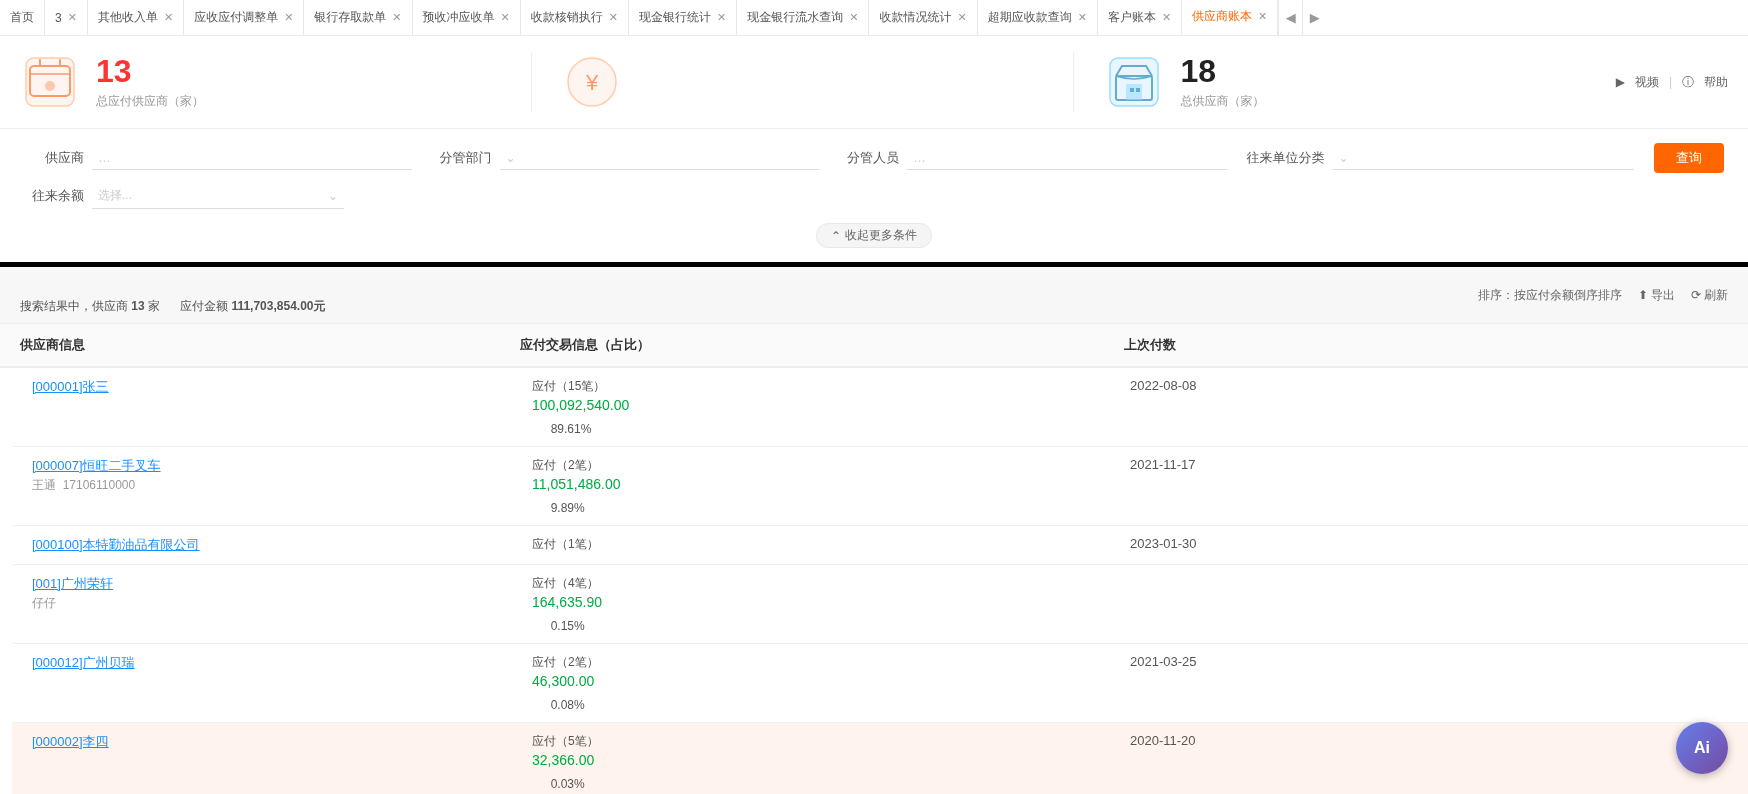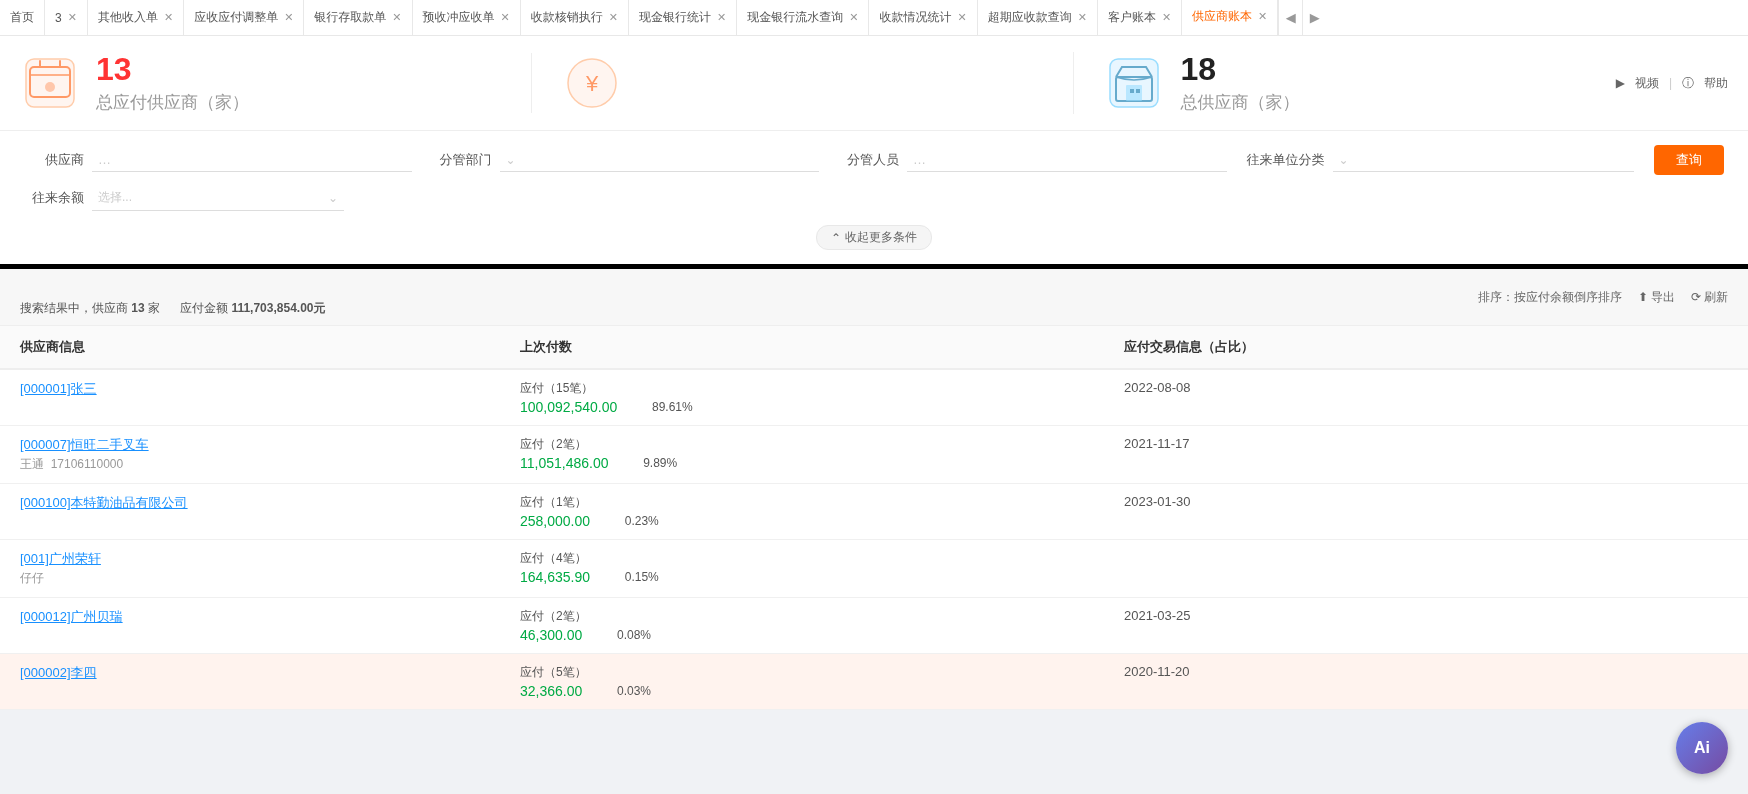--- a/index.html
+++ b/index.html
@@ -13,21 +13,21 @@
     .nav-arrow { display: flex; align-items: center; justify-content: center; width: 24px; height: 36px; border-left: 1px solid #e8e8e8; cursor: pointer; color: #999; flex-shrink: 0; }
 
     
     .summary-bar { display: flex; align-items: center; background: #fff; padding: 16px 20px; border-bottom: 1px solid #eee; gap: 0; }
     .summary-item { display: flex; align-items: center; flex: 1; gap: 16px; padding-right: 20px; }
     .summary-item + .summary-item { border-left: 1px solid #eee; padding-left: 30px; }
     .summary-icon { width: 60px; height: 60px; display: flex; align-items: center; justify-content: center; }
     .summary-icon svg { width: 52px; height: 52px; }
     .summary-text { display: flex; flex-direction: column; }
     .summary-num { font-size: 32px; font-weight: bold; color: #ff3333; line-height: 1.1; }
-    .summary-label { font-size: 17px; color: #999; margin-top: 4px; }
+    .summary-label { font-size: 12px; color: #999; margin-top: 4px; }
     .top-right-links { display: flex; align-items: center; gap: 10px; font-size: 12px; color: #666; margin-left: auto; }
     .top-right-links span { cursor: pointer; }
     .divider-v { color: #ccc; }
 
     
     .filter-section { background: #fff; padding: 14px 24px 10px; border-bottom: 5px solid #000000; }
     .filter-row { display: flex; align-items: center; gap: 20px; margin-bottom: 10px; }
     .filter-item { display: flex; align-items: center; gap: 8px; flex: 1; }
     .filter-label { font-size: 13px; color: #555; white-space: nowrap; min-width: 60px; text-align: right; }
     .filter-input { flex: 1; border: none; border-bottom: 1px solid #ddd; padding: 4px 6px; font-size: 13px; color: #333; outline: none; background: transparent; }
@@ -41,29 +41,29 @@
     
     .result-bar { display: flex; align-items: center; justify-content: space-between; background: #f7f7f7; padding: 8px 20px; border-bottom: 1px solid #eee; font-size: 12px; color: #555; }
     .result-left { display: flex; gap: 20px; margin-top: 23px; }
     .result-actions { display: flex; align-items: center; gap: 16px; color: #666; font-size: 12px; }
     .result-actions span { cursor: pointer; display: flex; align-items: center; gap: 3px; }
 
     
     .table-container { background: #fff; margin: 0; }
     .table-header { display: grid; grid-template-columns: 500px 1fr 1fr; padding: 12px 20px; border-bottom: 2px solid #eee; background: #fafafa; }
     .table-header-cell { font-size: 13px; font-weight: 600; color: #333; }
-    .table-row { display: grid; grid-template-columns: 500px 1fr 1fr; padding: 10px 20px; border-bottom: 1px solid #f0f0f0; align-items: start; }
+    .table-row { display: grid; grid-template-columns: 500px 1fr 1fr; padding: 10px 20px; border-bottom: 1px solid #f0f0f0; align-items: start; margin-left: 12px; }
     .table-row.highlighted { background: #fff3ee; }
     .supplier-name { color: #1890ff; font-size: 13px; cursor: pointer; text-decoration: underline; }
     .supplier-sub { font-size: 12px; color: #999; margin-top: 2px; }
     .tx-info { display: flex; flex-direction: column; }
     .tx-label { font-size: 12px; color: #555; }
     .tx-amount { font-size: 14px; color: #00aa44; font-weight: 500; cursor: pointer; }
     .tx-pct { font-size: 12px; color: #555; margin-left: 12px; }
-    .tx-row { display: flex; align-items: center; gap: 16px; margin-top: 2px; }
+    .tx-row { display: flex; align-items: flex-start; gap: 9px; margin-top: 2px; flex-direction: column; }
     .last-pay { font-size: 13px; color: #555; }
 
     
     ::-webkit-scrollbar { width: 6px; height: 6px; }
     ::-webkit-scrollbar-track { background: #f1f1f1; }
     ::-webkit-scrollbar-thumb { background: #ccc; border-radius: 3px; }
   </style>
 </head>
 <body>
 
@@ -246,22 +246,22 @@
     <span>
       <span>⟳</span>
       <span>刷新</span>
     </span>
   </div>
 </div>
 
 <div class="table-container">
   <div class="table-header">
     <div class="table-header-cell">供应商信息</div>
+    <div class="table-header-cell">应付交易信息（占比）</div>
     <div class="table-header-cell">上次付数</div>
-    <div class="table-header-cell">应付交易信息（占比）</div>
   </div>
 
   <div class="table-row">
     <div>
       <div>
         <span class="supplier-name">[000001]张三</span>
       </div>
     </div>
     <div class="tx-info">
       <span class="tx-label">应付（15笔）</span>
@@ -295,24 +295,20 @@
   </div>
 
   <div class="table-row">
     <div>
       <div>
         <span class="supplier-name">[000100]本特勤油品有限公司</span>
       </div>
     </div>
     <div class="tx-info">
       <span class="tx-label">应付（1笔）</span>
-      <div class="tx-row">
-        <span class="tx-amount">258,000.00</span>
-        <span class="tx-pct">&nbsp;&nbsp;0.23%</span>
-      </div>
     </div>
     <div>
       <span class="last-pay">2023-01-30</span>
     </div>
   </div>
 
   <div class="table-row">
     <div>
       <div>
         <span class="supplier-name">[001]广州荣轩</span>

